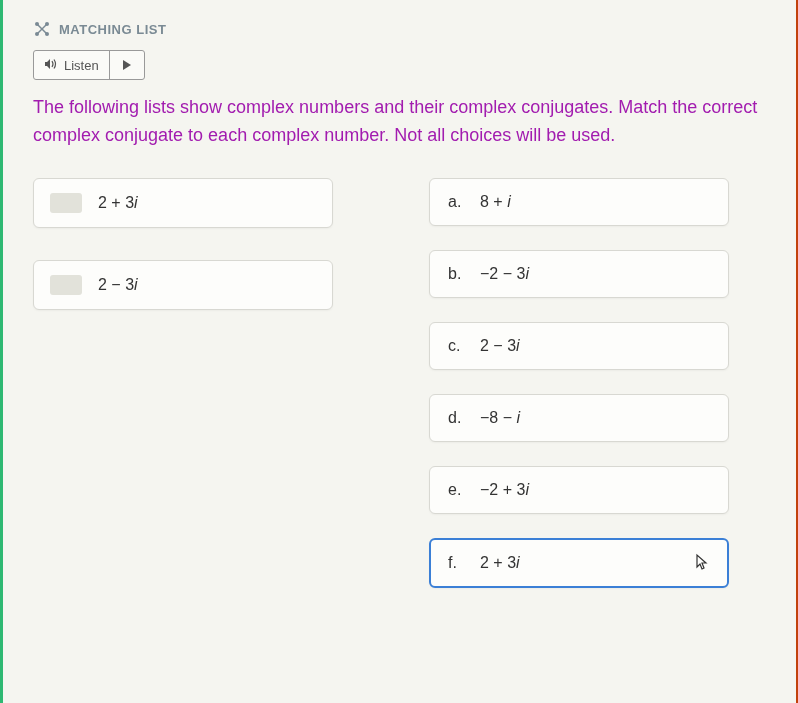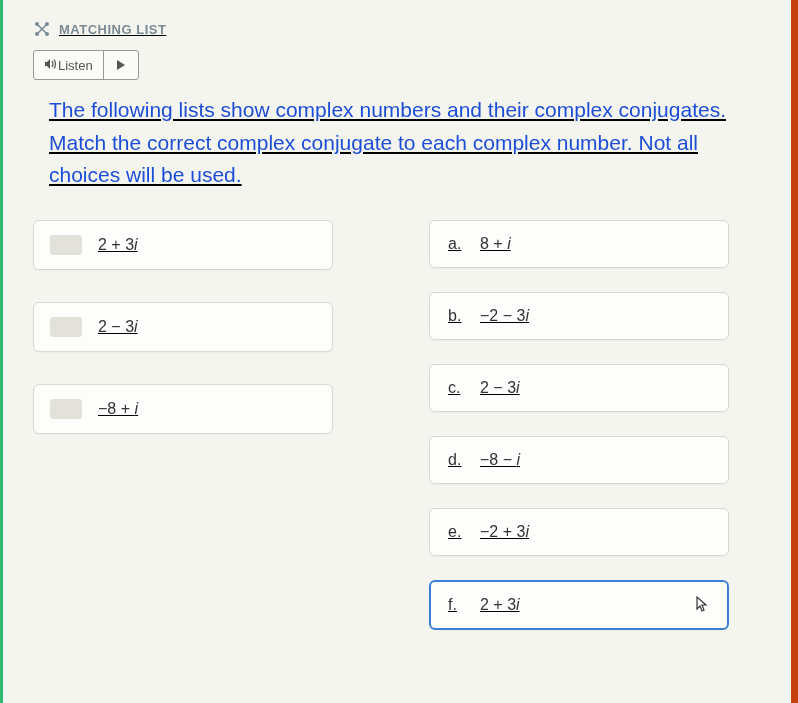--- a/index.html
+++ b/index.html
@@ -11,25 +11,24 @@
       font-family: -apple-system, BlinkMacSystemFont, "Segoe UI", Arial, sans-serif;
       background: #e8e8e3;
       width: 798px;
       height: 703px;
       position: relative;
       overflow: hidden;
     }
     .page-container {
       background: #f5f5f0;
       border-left: 3px solid #2eb872;
-      border-right: 7px solid #c2410c;
+      border-right: 2px solid #c2410c;
       height: 100%;
       padding: 20px 30px 20px 30px;
       position: relative;
-      text-decoration: underline;
     }
     .header-row {
       display: flex;
       align-items: center;
       margin-bottom: 12px;
     }
     .matching-icon {
       width: 18px;
       height: 18px;
       margin-right: 8px;
@@ -50,34 +49,34 @@
       margin-bottom: 14px;
       background: #fafaf7;
     }
     .listen-btn {
       display: flex;
       align-items: center;
       padding: 5px 10px;
       border-right: 1px solid #999;
       font-size: 13px;
       color: #555;
+      gap: 6px;
     }
     .play-btn {
       display: flex;
       align-items: center;
       justify-content: center;
       padding: 5px 12px;
     }
     .instructions {
-      font-size: 21px;
-      color: #1d4ed8;
+      font-size: 18px;
+      color: #a21caf;
       line-height: 1.55;
       margin-bottom: 28px;
       max-width: 730px;
-      margin-left: 16px;
     }
     .columns {
       display: flex;
       gap: 96px;
     }
     .left-col {
       display: flex;
       flex-direction: column;
       gap: 32px;
       width: 300px;
@@ -179,24 +178,20 @@
   <div class="columns">
     <div class="left-col">
       <div class="match-item">
         <span class="drop-slot"></span>
         <span>2 + 3<span class="math-i">i</span></span>
       </div>
       <div class="match-item">
         <span class="drop-slot"></span>
         <span>2 − 3<span class="math-i">i</span></span>
       </div>
-      <div class="match-item">
-        <span class="drop-slot"></span>
-        <span>−8 + <span class="math-i">i</span></span>
-      </div>
     </div>
 
     <div class="right-col">
       <div class="choice-item">
         <span class="choice-letter">a.</span>
         <span>8 + <span class="math-i">i</span></span>
       </div>
       <div class="choice-item">
         <span class="choice-letter">b.</span>
         <span>−2 − 3<span class="math-i">i</span></span>

